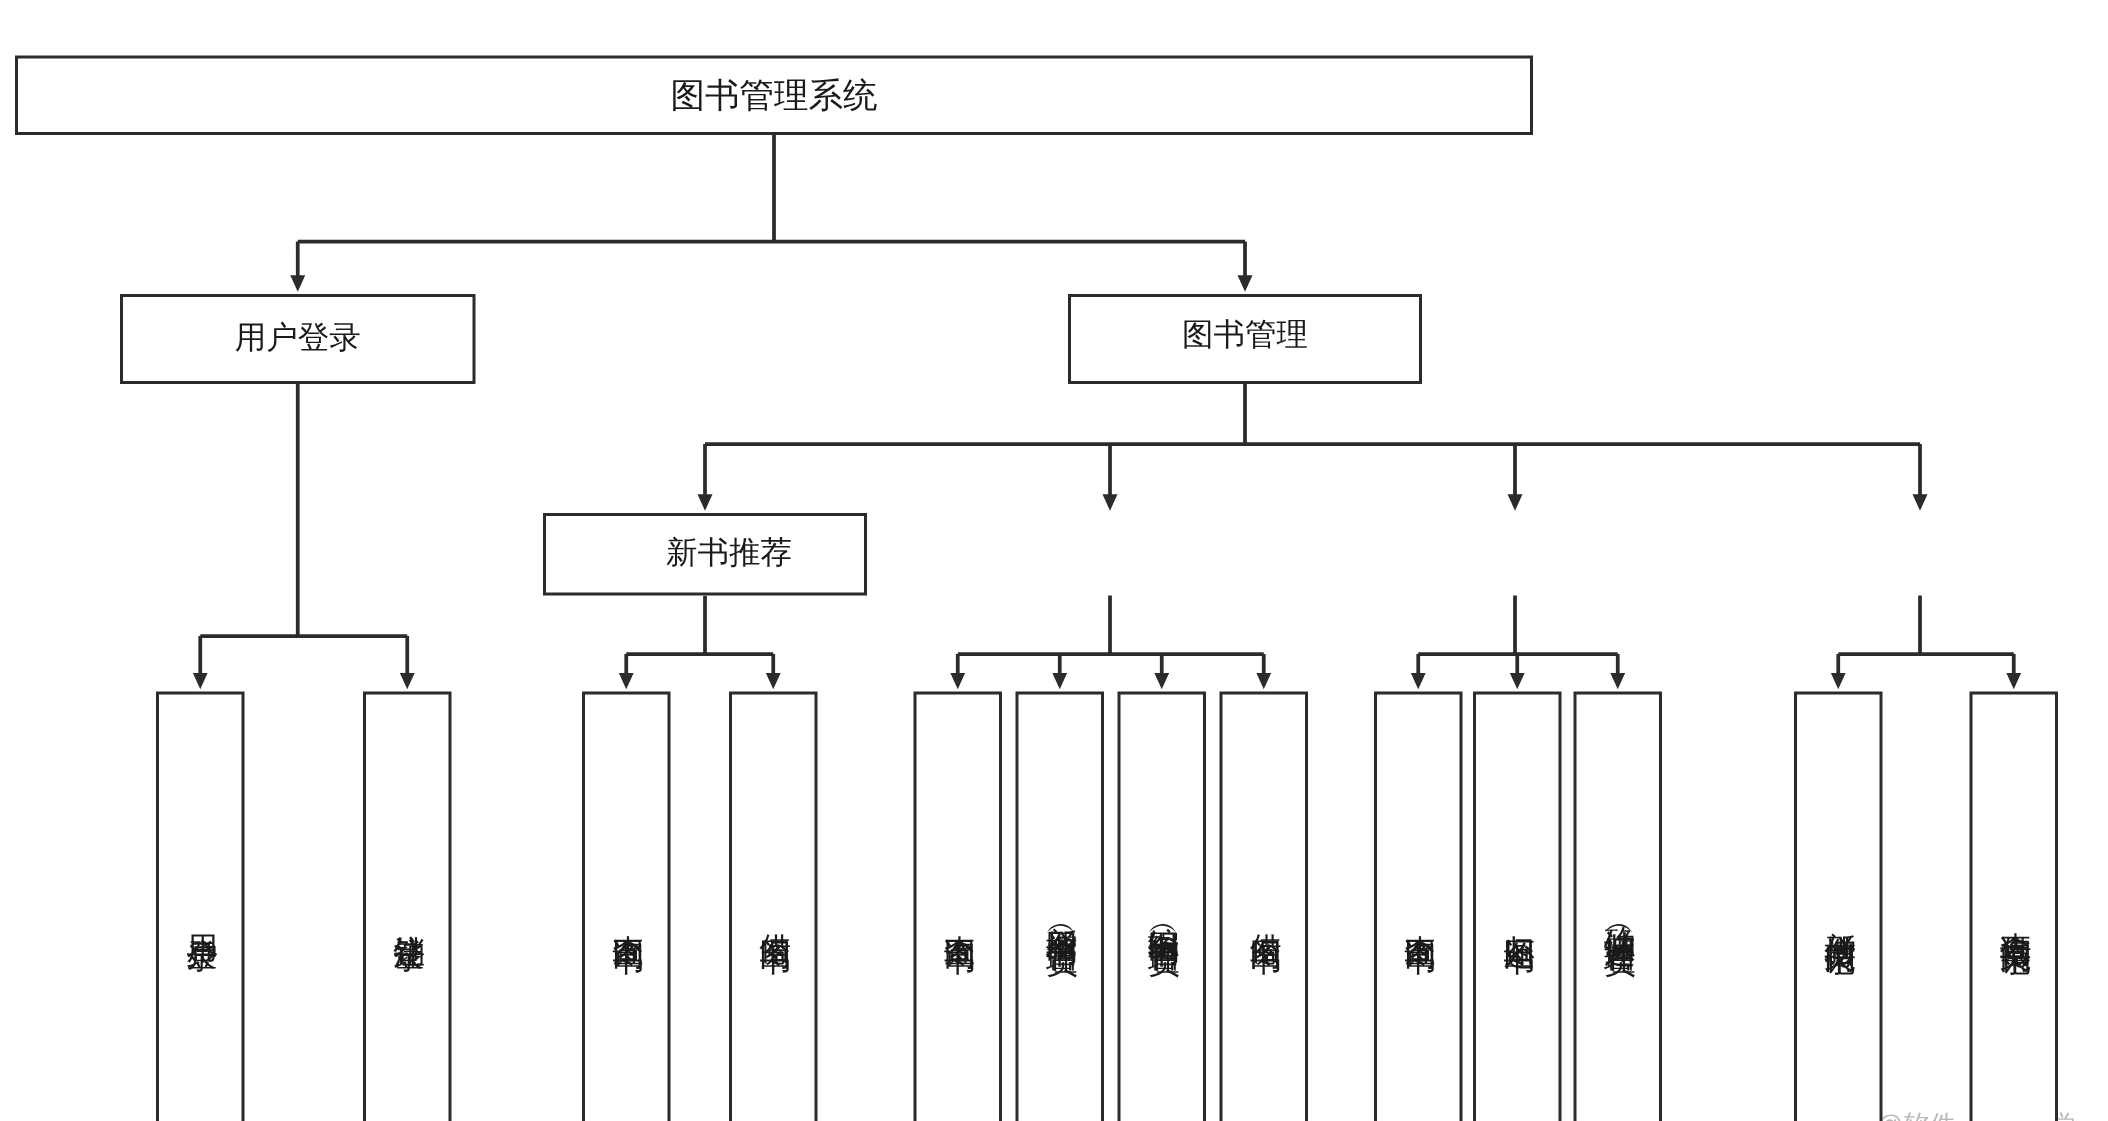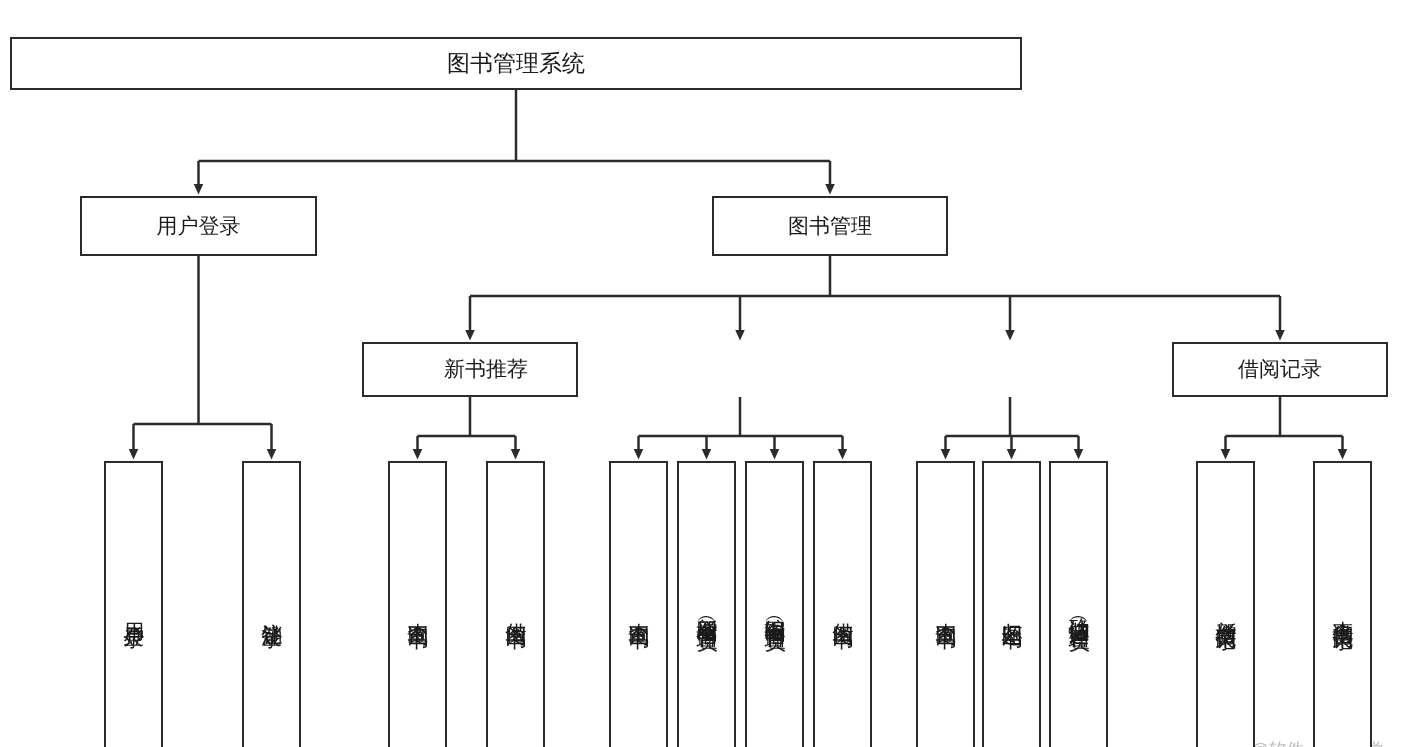--- a/index.html
+++ b/index.html
@@ -119,28 +119,25 @@
 
   <div class="node root" style="left: 10px; top: 13px; width: 1012px; height: 53px;">
     <span>图书管理系统</span>
   </div>
 
   <div class="watermark" style="left: 1196px; top: 714px;">CSDN @软件_小贺同学</div>
 
 <div class="node l2" style="left: 80px; top: 172px; width: 237px; height: 60px;">
       <span>用户登录</span>
     </div>
-    <div class="node l2" style="left: 712px; top: 172px; width: 236px; height: 60px;">
+    <div class="node l2" style="left: 712px; top: 172px; width: 236px; height: 60px; font-family: Liberation Mono, monospace;">
       <span>图书管理</span>
     </div>
     <div class="node l3" style="left: 362px; top: 318px; width: 216px; height: 55px; padding-left: 32px;">
       <span>新书推荐</span>
-    </div>
-    <div class="node l3" style="left: 1172px; top: 318px; width: 216px; height: 55px;">
-      <span>借阅记录</span>
     </div>
     <div class="node leaf" style="left: 104px; top: 437px; width: 59px; height: 298px;">
       <span class="vtext">用户登录</span>
     </div>
     <div class="node leaf" style="left: 242px; top: 437px; width: 59px; height: 298px;">
       <span class="vtext">注销登录</span>
     </div>
     <div class="node leaf" style="left: 388px; top: 437px; width: 59px; height: 298px;">
       <span class="vtext">查询图书</span>
     </div>

